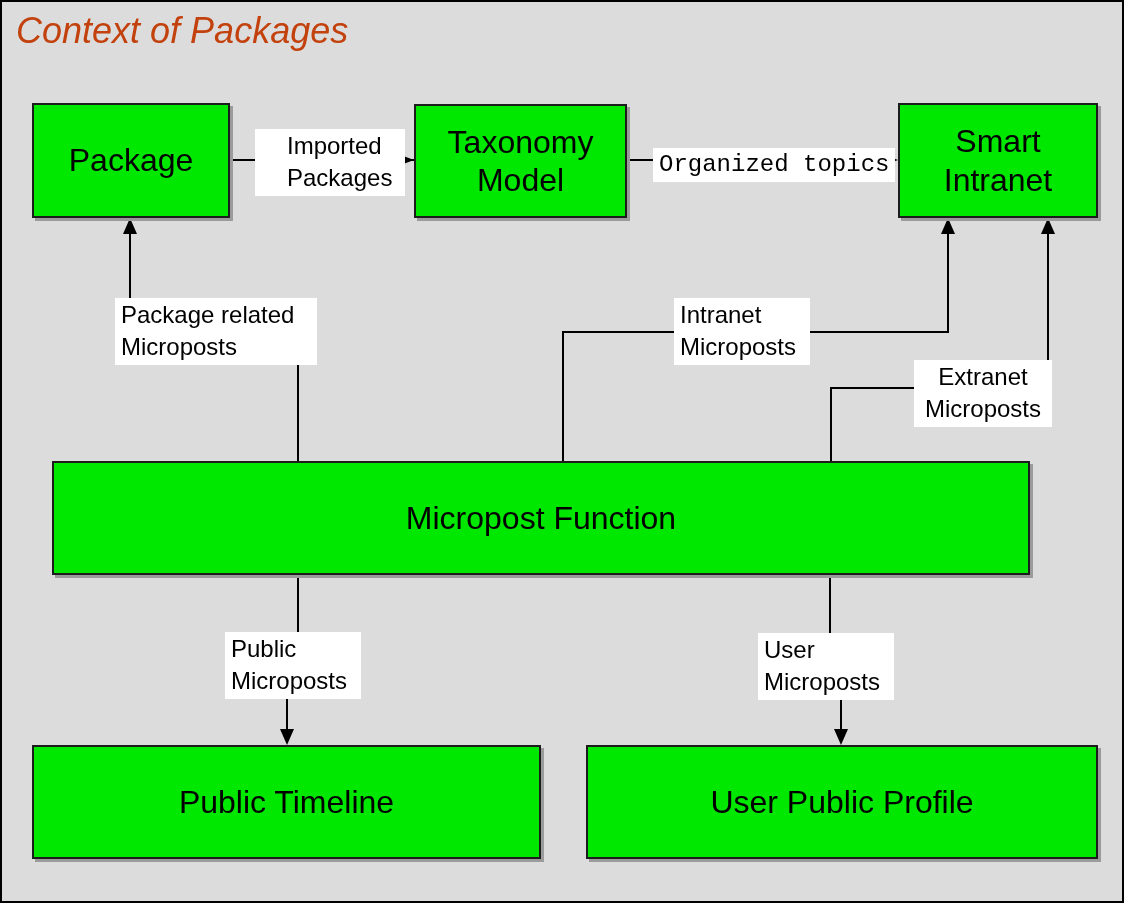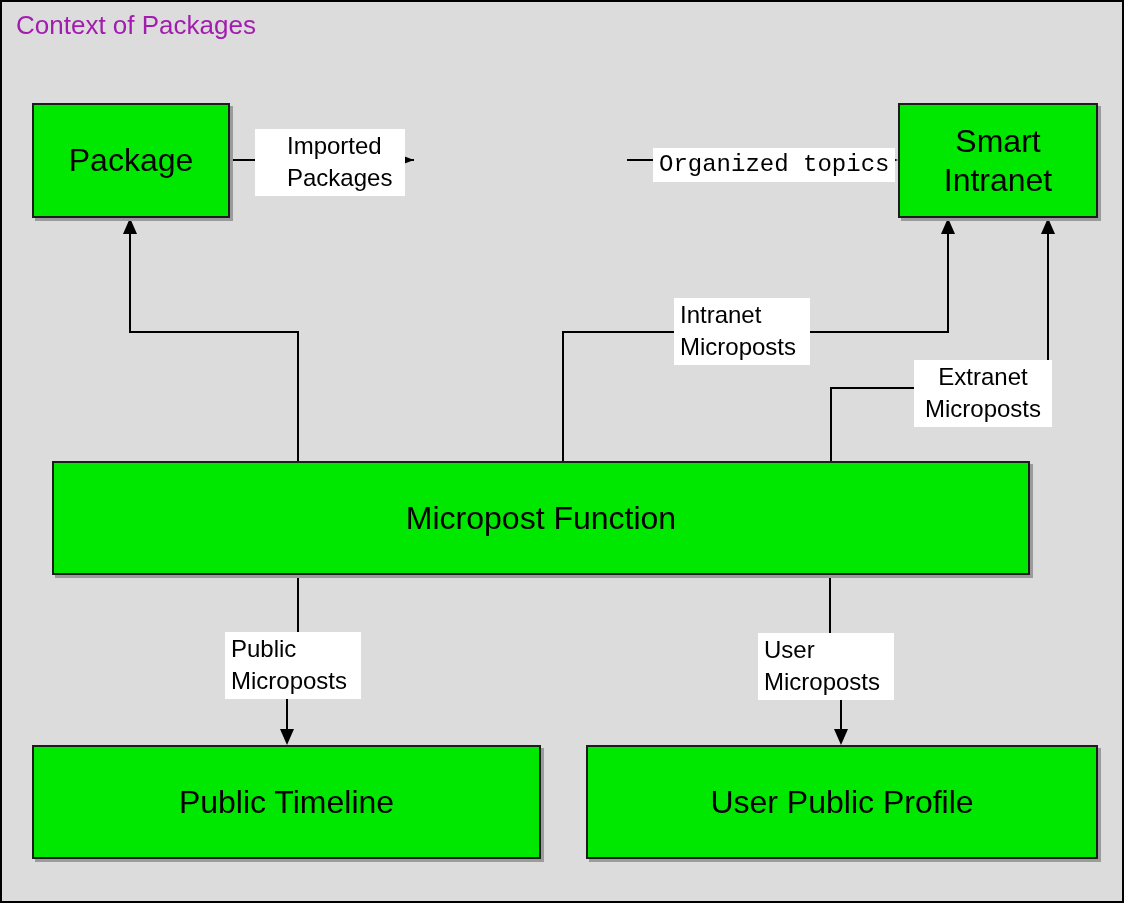--- a/index.html
+++ b/index.html
@@ -8,21 +8,21 @@
     width: 1124px; height: 903px;
     background: var(--background, #dcdcdc);
     border: 2px solid var(--line, #000);
     box-sizing: border-box;
     font-family: "Liberation Sans", "DejaVu Sans", sans-serif;
     color: #000;
     overflow: hidden;
   }
   #title {
     position: absolute; left: 14px; top: 8px;
-    font-size: 26px; color: #a21caf;
+    font-size: 36px; font-style: italic; color: #c2410c;
     z-index: 4;
   }
   .node {
     position: absolute;
     background: var(--node-fill, #00e800);
     border: 2px solid var(--node-border, #1c1c1c);
     box-shadow: 3px 3px 0 var(--shadow, #9b9b9b);
     display: flex; align-items: center; justify-content: center;
     text-align: center;
     font-size: 32px; line-height: 1.2;
@@ -55,20 +55,23 @@
 </head>
 <body>
 
 <div id="canvas">
 
   <div id="title">Context of Packages</div>
 
   <div class="node" id="n-package">
     <span>Package</span>
   </div>
+  <div class="node" id="n-taxonomy">
+    <span>Taxonomy Model</span>
+  </div>
   <div class="node" id="n-smart">
     <span>Smart Intranet</span>
   </div>
   <div class="node" id="n-micropost">
     <span>Micropost Function</span>
   </div>
   <div class="node" id="n-timeline">
     <span>Public Timeline</span>
   </div>
   <div class="node" id="n-profile">
@@ -80,20 +83,21 @@
   <div class="elabel" style="left:253px; top:127px; width:112px;padding-left:32px;">Imported Packages</div>
 
   <div class="line" style="left:625px; top:157px; width:255px; height:2px;"></div>
   <div class="arrow right" style="left:880px; top:152px;"></div>
   <div class="elabel nowrap" style="left:651px; top:146px;">Organized topics</div>
 
   <div class="line" style="left:295px; top:331px; width:2px; height:128px;"></div>
   <div class="line" style="left:127px; top:329px; width:170px; height:2px;"></div>
   <div class="line" style="left:127px; top:230px; width:2px; height:101px;"></div>
   <div class="arrow up" style="left:121px; top:216px;"></div>
+  <div class="elabel" style="left:113px; top:296px; width:190px;">Package related Microposts</div>
 
   <div class="line" style="left:560px; top:331px; width:2px; height:128px;"></div>
   <div class="line" style="left:560px; top:329px; width:387px; height:2px;"></div>
   <div class="line" style="left:945px; top:230px; width:2px; height:101px;"></div>
   <div class="arrow up" style="left:939px; top:216px;"></div>
   <div class="elabel" style="left:672px; top:296px; width:124px;">Intranet Microposts</div>
 
   <div class="line" style="left:828px; top:387px; width:2px; height:72px;"></div>
   <div class="line" style="left:828px; top:385px; width:219px; height:2px;"></div>
   <div class="line" style="left:1045px; top:230px; width:2px; height:157px;"></div>

